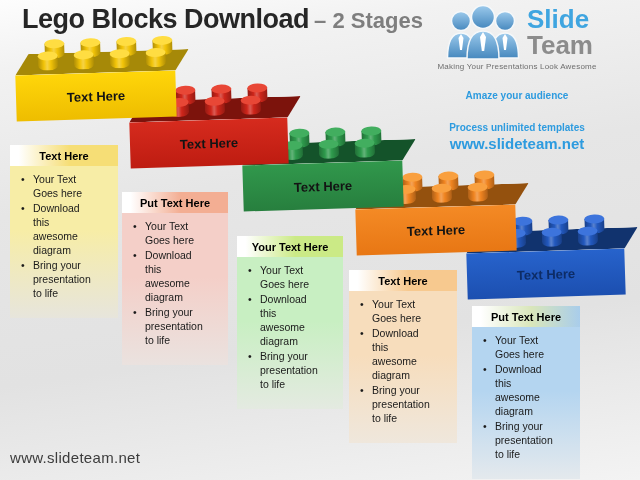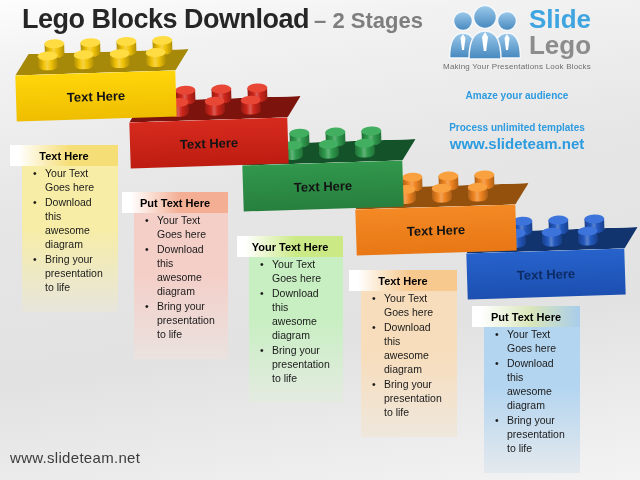--- a/index.html
+++ b/index.html
@@ -39,22 +39,22 @@
     background-image:linear-gradient(90deg,rgba(0,0,0,.28) 0%,rgba(0,0,0,0) 30%,rgba(255,255,255,.25) 46%,rgba(0,0,0,0) 64%,rgba(0,0,0,.28) 100%);}
   .stud::after{content:"";position:absolute;left:0;top:-4px;width:100%;height:9px;
     border-radius:50%;background:var(--csl);}
   .b1{z-index:50;} .b2{z-index:40;} .b3{z-index:30;} .b4{z-index:20;} .b5{z-index:10;}
 
   
   .tbox{position:absolute;width:108px;z-index:5;}
   .tbox-h{height:21px;display:flex;align-items:center;justify-content:center;
     font-size:11px;font-weight:bold;color:#000;
     background:linear-gradient(90deg,var(--hl) 8%,var(--hm) 55%,var(--hr) 100%);}
-  .tbox-b{padding:1px 4px 16px 6px;
-    background:linear-gradient(180deg,var(--bt) 0%,var(--bt) 42%,var(--bf) 100%);margin-left:12px;}
+  .tbox-b{padding:7px 4px 16px 6px;
+    background:linear-gradient(180deg,var(--bt) 0%,var(--bt) 42%,var(--bf) 100%);}
   .blist{margin:0;padding:0;list-style:none;}
   .blist li{position:relative;padding-left:17px;width:56px;
     font-size:10.5px;line-height:1.33;color:#1A1A1A;margin-bottom:1px;}
   .blist li::before{content:"\2022";position:absolute;left:5px;top:0;color:#1A1A1A;}
 
   
   .footer-url{position:absolute;left:10px;top:449px;font-size:15px;color:#3C3C3C;
     letter-spacing:.3px;z-index:60;cursor:pointer;}
 </style>
 </head>
@@ -88,24 +88,24 @@
           </g>
           <g transform="translate(42,-2)">
             <circle cx="0" cy="16" r="11.5"></circle>
             <path d="M -16,58 Q -16,30 0,30 Q 16,30 16,58 Z"></path>
             <path d="M 0,31 L 3,36 L 1.2,50 L -1.2,50 L -3,36 Z" fill="#FFFFFF" stroke="none"></path>
           </g>
         </g>
       </svg>
       <div class="brand-names">
         <span class="brand-slide">Slide</span>
-        <span class="brand-team">Lego</span>
-      </div>
-    </div>
-    <div class="brand-tag">Making Your Presentations Look Blocks</div>
+        <span class="brand-team">Team</span>
+      </div>
+    </div>
+    <div class="brand-tag">Making Your Presentations Look Awesome</div>
     <div class="brand-promo">Amaze your audience</div>
     <div class="brand-promo">Process unlimited templates</div>
     <div class="brand-url">www.slideteam.net</div>
   </div>
 
   <div class="block b1" style="left: 16px; top: 73px; width: 160px; --c1: #FFD60A; --c2: #EEBD00; --ct: #A68908; --cs: #F2C408; --csl: #FFDD42; --tc: #141414;">
     <div class="topface"></div>
     <div class="stud-row row-back">
         <div class="stud"></div>
         <div class="stud"></div>

